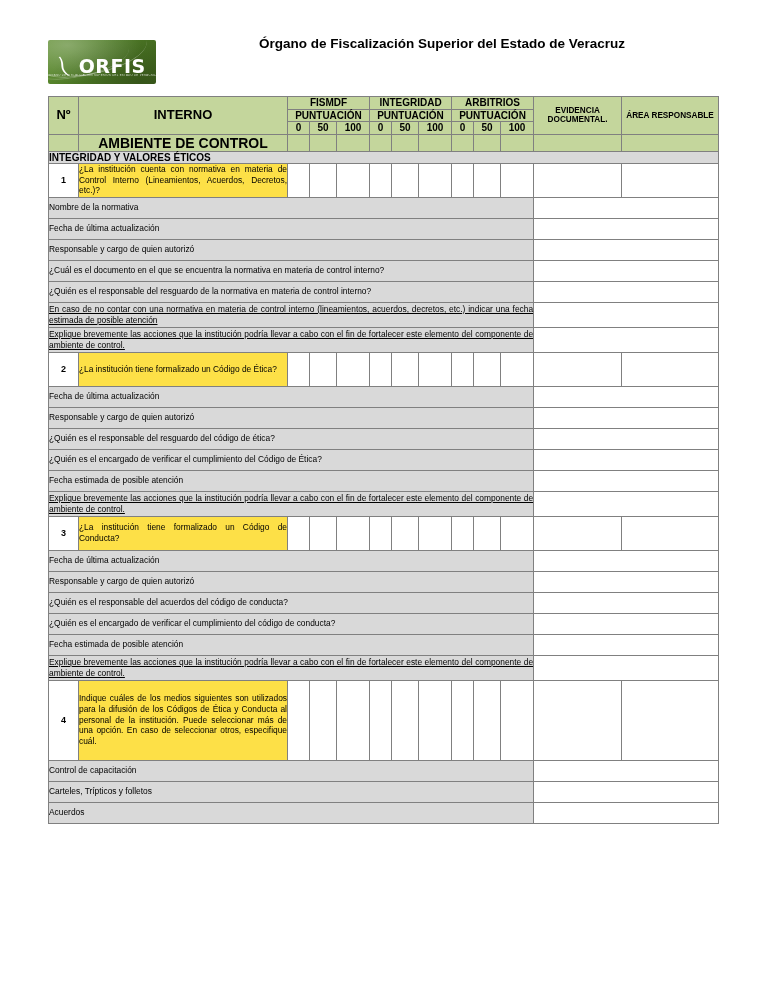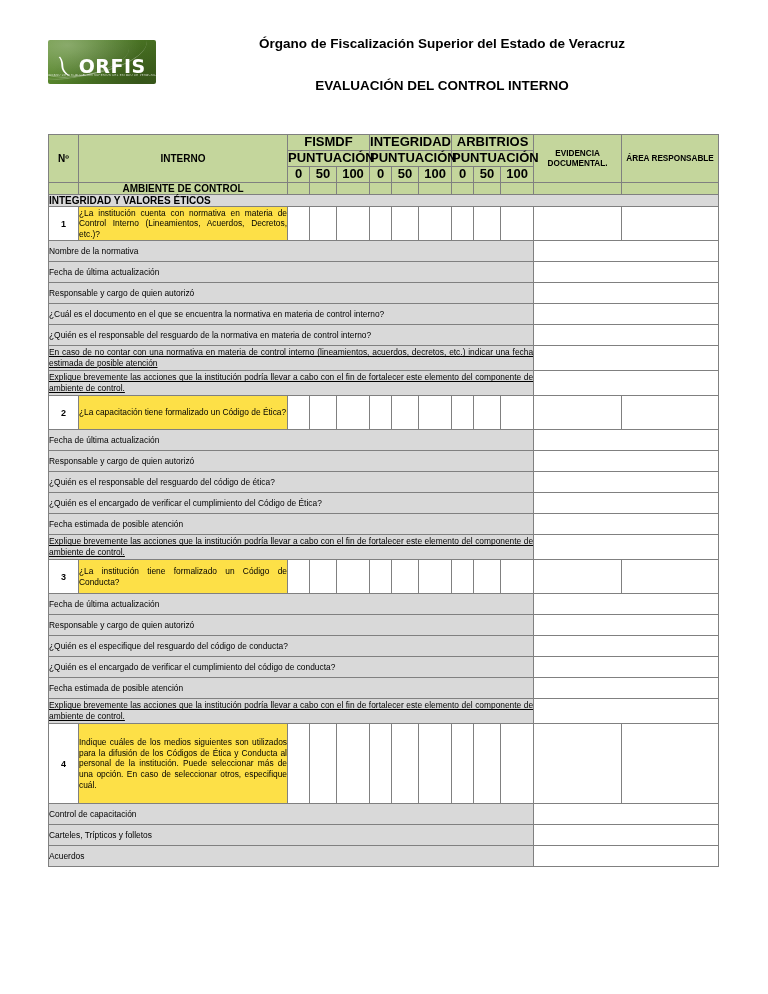--- a/index.html
+++ b/index.html
@@ -145,31 +145,31 @@
     padding: 0;
     vertical-align: middle;
     box-sizing: border-box;
   }
   .green    { background: #c4d69c; }
   .grey     { background: #d9d9d9; }
 
   th.hcell {
     text-align: center;
     font-weight: bold;
-    font-size: 13px;
+    font-size: 10px;
     line-height: 1.15;
     padding: 2px 1px;
   }
   th.hcell.small { font-size: 8.2px; }
-  th.num, th.preg { font-size: 10px; }
+  th.num, th.preg { font-size: 13px; }
 
   .sec-title {
     text-align: center;
     font-weight: bold;
-    font-size: 10px;
+    font-size: 14px;
     padding: 3px 2px;
   }
   .sub-title {
     font-weight: bold;
     font-size: 10px;
     padding: 3px 5px;
     text-align: left;
   }
   td.qnum {
     text-align: center;
@@ -219,21 +219,20 @@
             <path d="M2.2 0.8 C3.6 2.6 4.4 4.6 4.9 6.6 C5.4 8.6 5.2 10.4 5.6 12.2 C6.0 14.0 7.4 15.6 8.6 17.0 C9.6 18.1 10.8 19.2 12.2 20.2 C10.6 19.8 9.0 19.0 7.6 17.9 C5.8 16.5 4.4 14.6 3.8 12.4 C3.2 10.2 3.4 8.0 3.0 5.9 C2.7 4.1 1.9 2.4 0.6 1.0 Z" fill="#ffffff"></path>
           </svg>
         </span>
         <span class="logo-word">ORFIS</span>
       </div>
       <div class="logo-tag">ÓRGANO DE FISCALIZACIÓN SUPERIOR DEL ESTADO DE VERACRUZ</div>
     </div>
 
     <div class="titles">
       <div class="title-1">Órgano de Fiscalización Superior del Estado de Veracruz</div>
-      <div class="title-2">EVALUACIÓN DEL CONTROL INTERNO</div>
     </div>
   </div>
 
   <div class="tbl-wrap">
     <table class="sheet">
       <colgroup>
         <col style="width:30px">
         <col style="width:209px">
         <col style="width:22px">
           <col style="width:27px">
@@ -333,21 +332,21 @@
           <tr class="r-lab2">
             <td class="label" colspan="11">En caso de no contar con una normativa en materia de control interno (lineamientos, acuerdos, decretos, etc.) indicar una fecha estimada de posible atención</td>
             <td class="blank" colspan="2"></td>
           </tr>
           <tr class="r-lab2">
             <td class="label" colspan="11">Explique brevemente las acciones que la institución podría llevar a cabo con el fin de fortalecer este elemento del componente de ambiente de control.</td>
             <td class="blank" colspan="2"></td>
           </tr>
           <tr class="r-tall1">
             <td class="qnum">2</td>
-            <td class="qtext">¿La capacitación tiene formalizado un Código de Ética?</td>
+            <td class="qtext">¿La institución tiene formalizado un Código de Ética?</td>
             <td class="score"></td>
             <td class="score"></td>
             <td class="score"></td>
             <td class="score"></td>
             <td class="score"></td>
             <td class="score"></td>
             <td class="score"></td>
             <td class="score"></td>
             <td class="score"></td>
             <td class="blank"></td>
@@ -394,21 +393,21 @@
           </tr>
           <tr class="r-lab">
             <td class="label plain" colspan="11">Fecha de última actualización</td>
             <td class="blank" colspan="2"></td>
           </tr>
           <tr class="r-lab">
             <td class="label plain" colspan="11">Responsable y cargo de quien autorizó</td>
             <td class="blank" colspan="2"></td>
           </tr>
           <tr class="r-lab">
-            <td class="label plain" colspan="11">¿Quién es el especifique del resguardo del código de conducta?</td>
+            <td class="label plain" colspan="11">¿Quién es el responsable del acuerdos del código de conducta?</td>
             <td class="blank" colspan="2"></td>
           </tr>
           <tr class="r-lab">
             <td class="label plain" colspan="11">¿Quién es el encargado de verificar el cumplimiento del código de conducta?</td>
             <td class="blank" colspan="2"></td>
           </tr>
           <tr class="r-lab">
             <td class="label plain" colspan="11">Fecha estimada de posible atención</td>
             <td class="blank" colspan="2"></td>
           </tr>

